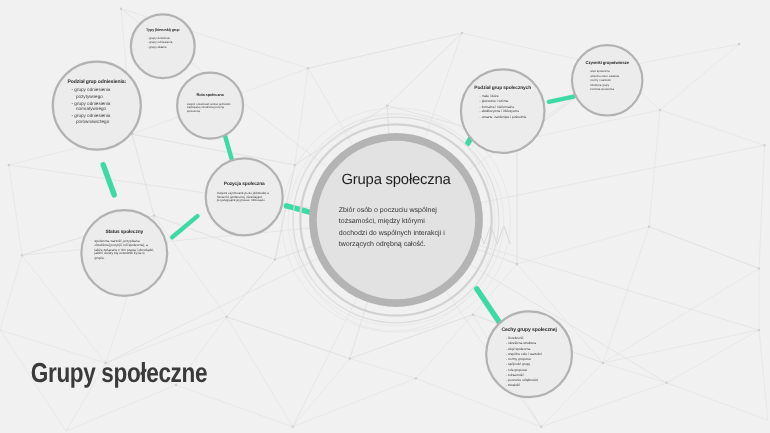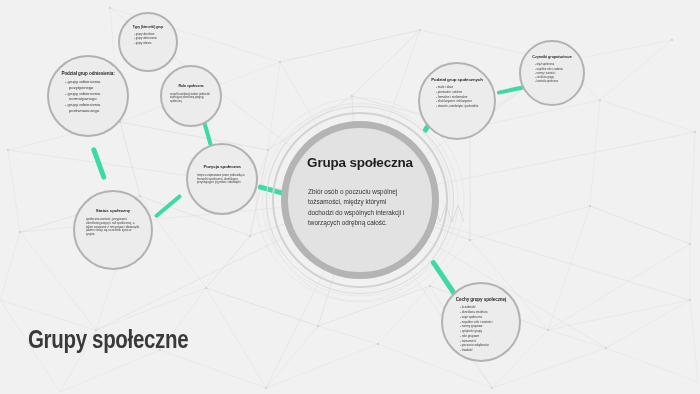--- a/index.html
+++ b/index.html
@@ -55,21 +55,21 @@
   }
   #central-outer{
     position:absolute;left:272px;top:112px;width:176px;height:176px;
     border-radius:50%;border:2px solid #d2d2d2;box-sizing:border-box;z-index:3;
   }
   #central-outer2{
     position:absolute;left:266px;top:106px;width:188px;height:188px;
     border-radius:50%;border:1px solid #dcdcdc;box-sizing:border-box;z-index:3;
   }
   #central .c-title{
-    font-size:13.5px;font-weight:bold;color:#1f1f1f;
+    font-size:13.5px;font-weight:normal;color:#1f1f1f;
     margin-top:27px;letter-spacing:-0.2px;
   }
   #central .c-body{
     font-size:6.4px;color:#333;line-height:1.62;
     margin-top:17px;width:104px;text-align:left;
   }
 
   
   .tealbar{
     position:absolute;

